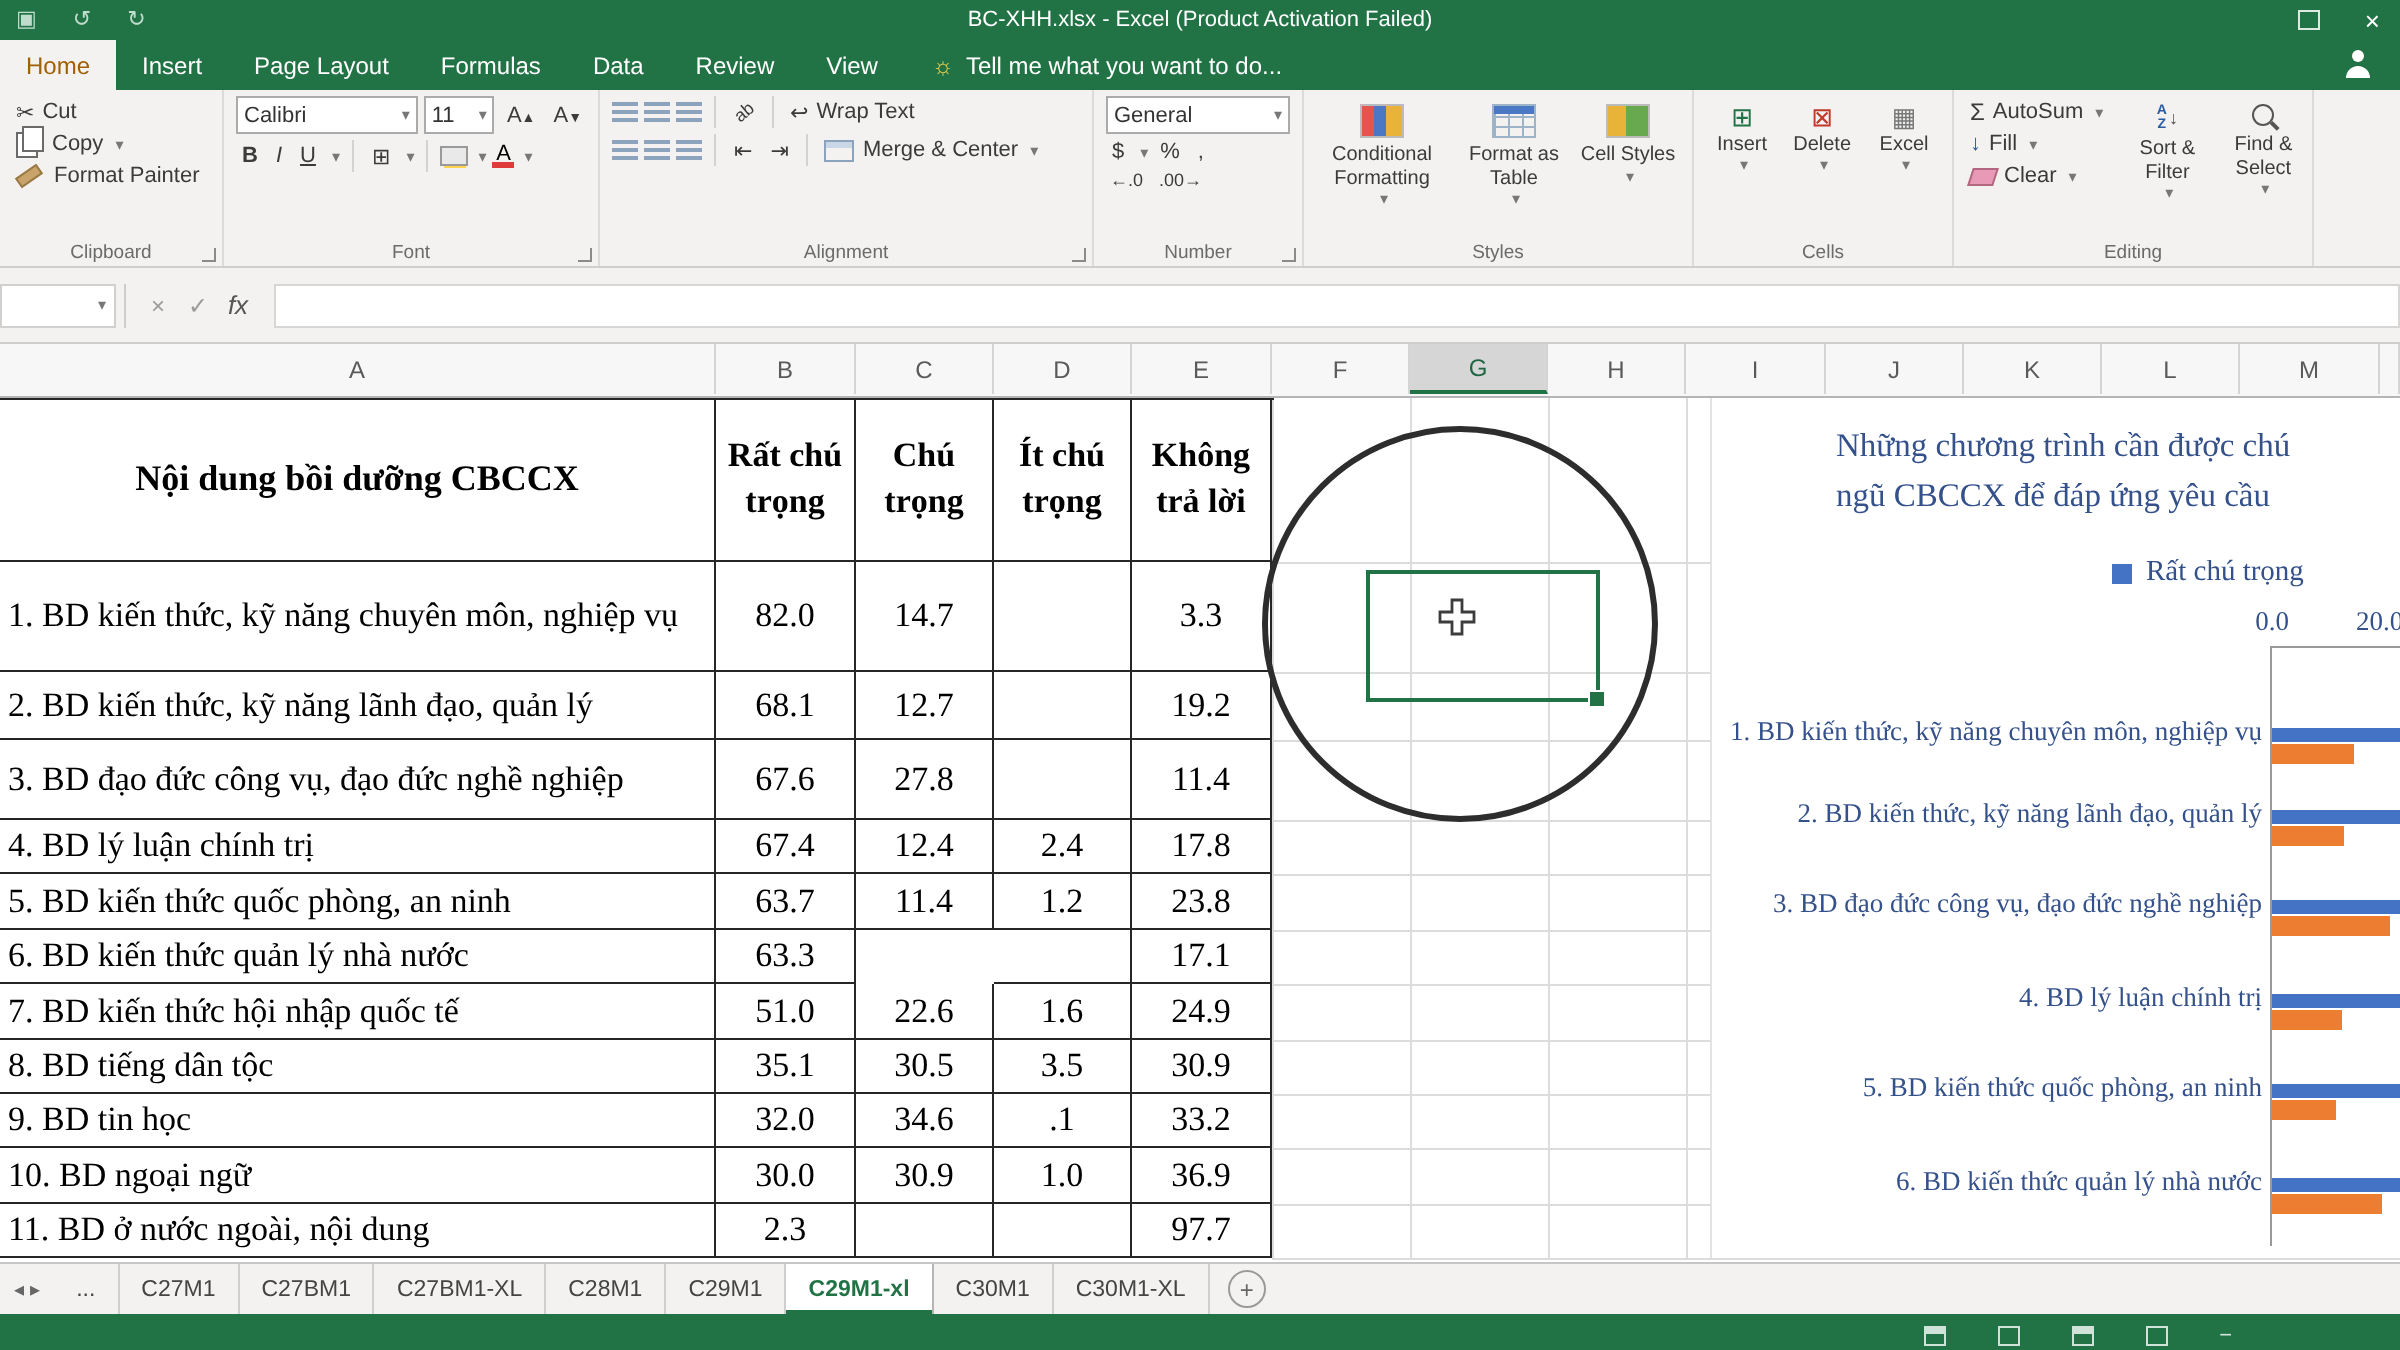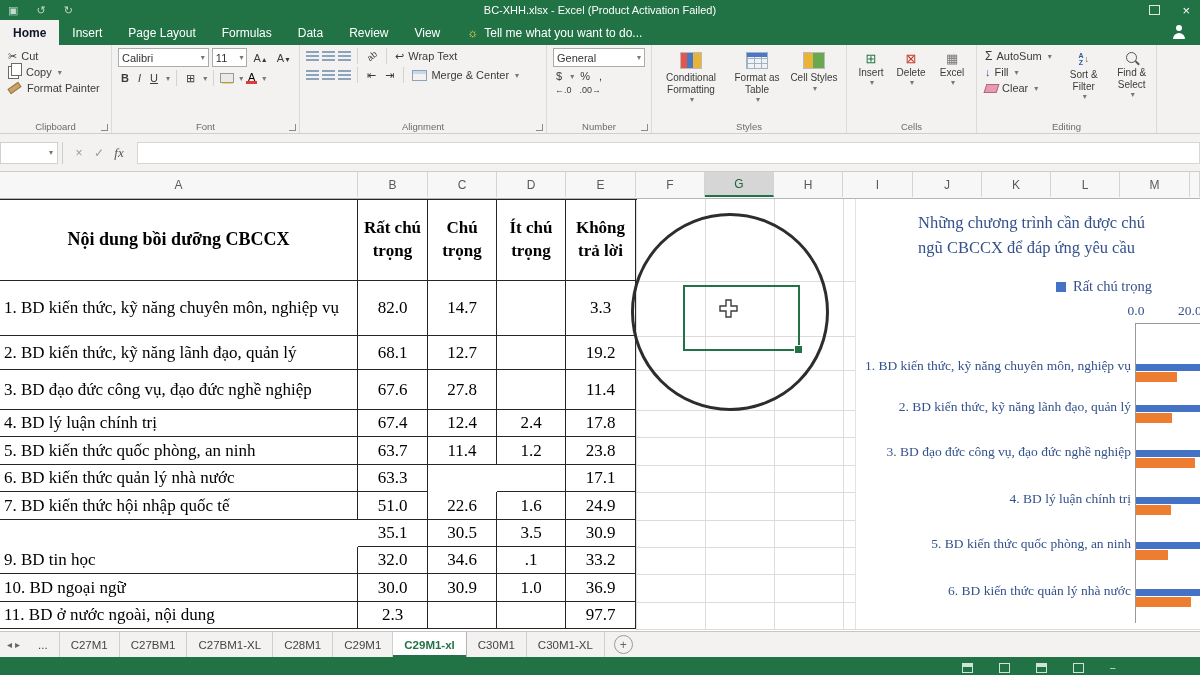--- a/index.html
+++ b/index.html
@@ -9,21 +9,21 @@
   .qat{position:absolute;left:8px;top:0;height:20px;display:flex;align-items:center;gap:18px;color:#bfdccd;font-size:11px;}
   .qat span{line-height:1;}
   .tb-title{position:absolute;left:0;right:0;top:0;line-height:20px;text-align:center;font-size:11px;}
   .tb-ctrl{position:absolute;right:10px;top:0;height:20px;display:flex;align-items:center;gap:22px;}
   .tb-box{width:9px;height:8px;border:1px solid #dcebe2;}
   .tb-x{font-size:13px;line-height:1;}
   
   .rtabs{height:25px;background:#217346;display:flex;align-items:stretch;}
   #tabholder{display:flex;align-items:stretch;}
   .rtab{color:#fff;font-size:12px;padding:0 13px;display:flex;align-items:center;white-space:nowrap;}
-  .rtab.active{background:#f3f2f1;color:#0f172a;font-weight:700;}
+  .rtab.active{background:#f3f2f1;color:#a16207;font-weight:400;}
   .tellme{display:flex;align-items:center;gap:6px;color:#fff;font-size:12px;padding:0 14px;white-space:nowrap;}
   .bulb{color:#ffd84d;font-size:12px;}
   .person{margin-left:auto;margin-right:14px;align-self:center;width:15px;height:15px;position:relative;}
   .person::before{content:"";position:absolute;left:4.5px;top:0;width:6px;height:6px;border-radius:50%;background:#fff;}
   .person::after{content:"";position:absolute;left:1.5px;top:7.5px;width:12px;height:6px;border-radius:6px 6px 0 0;background:#fff;}
   
   .ribbon{height:88px;background:#f3f2f1;border-bottom:1px solid #d0cece;display:flex;}
   .rg{position:relative;border-right:1px solid #dddbd9;box-sizing:border-box;padding:3px 5px 13px 6px;}
   .rg-label{position:absolute;bottom:0;left:0;right:0;height:12px;text-align:center;font-size:9.5px;color:#6b6b6b;}
   .launch{position:absolute;right:3px;bottom:2px;width:6px;height:6px;border-right:1px solid #8a8a8a;border-bottom:1px solid #8a8a8a;}
@@ -60,21 +60,21 @@
   .i-doc2::after{content:"";position:absolute;left:2px;top:-4px;width:9px;height:11px;border:1px solid #6a6a6a;background:#fff;}
   .i-brush{width:11px;height:4px;background:#c9a36a;border:1px solid #9a7a45;transform:rotate(-35deg);margin-right:2px;}
   .i-fill{width:12px;height:8px;background:#e9e9e9;border:1px solid #999;position:relative;}
   .i-merge{width:13px;height:9px;border:1px solid #8ba3bd;background:linear-gradient(#c9d7e6 0 3px,transparent 3px);}
   
   .fbar{height:37px;background:#f3f2f1;border-bottom:1px solid #cfcdcb;display:flex;align-items:center;padding:0;}
   .namebox{width:58px;height:22px;background:#fff;border:1px solid #d2d0ce;margin-left:0;display:flex;align-items:center;
            justify-content:space-between;padding:0 4px;font-size:11px;color:#333;box-sizing:border-box;}
   .fdiv{width:1px;height:22px;background:#cfcdcb;margin:0 6px 0 4px;}
   .fbtn{width:20px;text-align:center;color:#9b9b9b;font-size:12px;}
-  .fx{font-family:Liberation Serif, serif;font-style:italic;color:#555;font-size:13px;}
+  .fx{font-family:Liberation Sans, sans-serif;font-style:italic;color:#555;font-size:13px;}
   .finput{flex:1;height:22px;background:#fff;border:1px solid #d8d6d4;margin:0 0 0 8px;font-size:12px;color:#333;
           display:flex;align-items:center;padding:0 4px;box-sizing:border-box;}
   
   .cheads{height:26px;background:#f7f7f7;position:relative;border-bottom:1px solid #b5b5b5;}
   .chead{position:absolute;top:0;height:25px;display:flex;align-items:center;justify-content:center;
          font-size:12px;color:#5a5a5a;border-right:1px solid #d4d4d4;box-sizing:border-box;}
   .chead.sel{background:#d6d6d6;border-bottom:2px solid #217346;color:#1e6641;}
   
   .sheet{position:relative;height:432px;background:#fff;overflow:hidden;}
   .gl-v{position:absolute;top:0;width:1px;height:430px;background:#dcdcdc;z-index:1;}
@@ -469,20 +469,21 @@
     <div class="tcell lab" style="left: 0px; top: 266px; width: 358px; height: 27px;">6. BD kiến thức quản lý nhà nước</div>
     <div class="tcell val" style="left: 358px; top: 266px; width: 70px; height: 27px;">63.3</div>
     <div class="tcell val" style="left: 428px; top: 266px; width: 69px; height: 27px; margin-top: 39px;">19.6</div>
     <div class="tcell val" style="left: 497px; top: 266px; width: 69px; height: 27px;"></div>
     <div class="tcell val" style="left: 566px; top: 266px; width: 70px; height: 27px;">17.1</div>
     <div class="tcell lab" style="left: 0px; top: 293px; width: 358px; height: 28px;">7. BD kiến thức hội nhập quốc tế</div>
     <div class="tcell val" style="left: 358px; top: 293px; width: 70px; height: 28px;">51.0</div>
     <div class="tcell val" style="left: 428px; top: 293px; width: 69px; height: 28px;">22.6</div>
     <div class="tcell val" style="left: 497px; top: 293px; width: 69px; height: 28px;">1.6</div>
     <div class="tcell val" style="left: 566px; top: 293px; width: 70px; height: 28px;">24.9</div>
+    <div class="tcell lab" style="left: 0px; top: 321px; width: 358px; height: 27px;">8. BD tiếng dân tộc</div>
     <div class="tcell val" style="left: 358px; top: 321px; width: 70px; height: 27px;">35.1</div>
     <div class="tcell val" style="left: 428px; top: 321px; width: 69px; height: 27px;">30.5</div>
     <div class="tcell val" style="left: 497px; top: 321px; width: 69px; height: 27px;">3.5</div>
     <div class="tcell val" style="left: 566px; top: 321px; width: 70px; height: 27px;">30.9</div>
     <div class="tcell lab" style="left: 0px; top: 348px; width: 358px; height: 27px;">9. BD tin học</div>
     <div class="tcell val" style="left: 358px; top: 348px; width: 70px; height: 27px;">32.0</div>
     <div class="tcell val" style="left: 428px; top: 348px; width: 69px; height: 27px;">34.6</div>
     <div class="tcell val" style="left: 497px; top: 348px; width: 69px; height: 27px;">.1</div>
     <div class="tcell val" style="left: 566px; top: 348px; width: 70px; height: 27px;">33.2</div>
     <div class="tcell lab" style="left: 0px; top: 375px; width: 358px; height: 28px;">10. BD ngoại ngữ</div>

